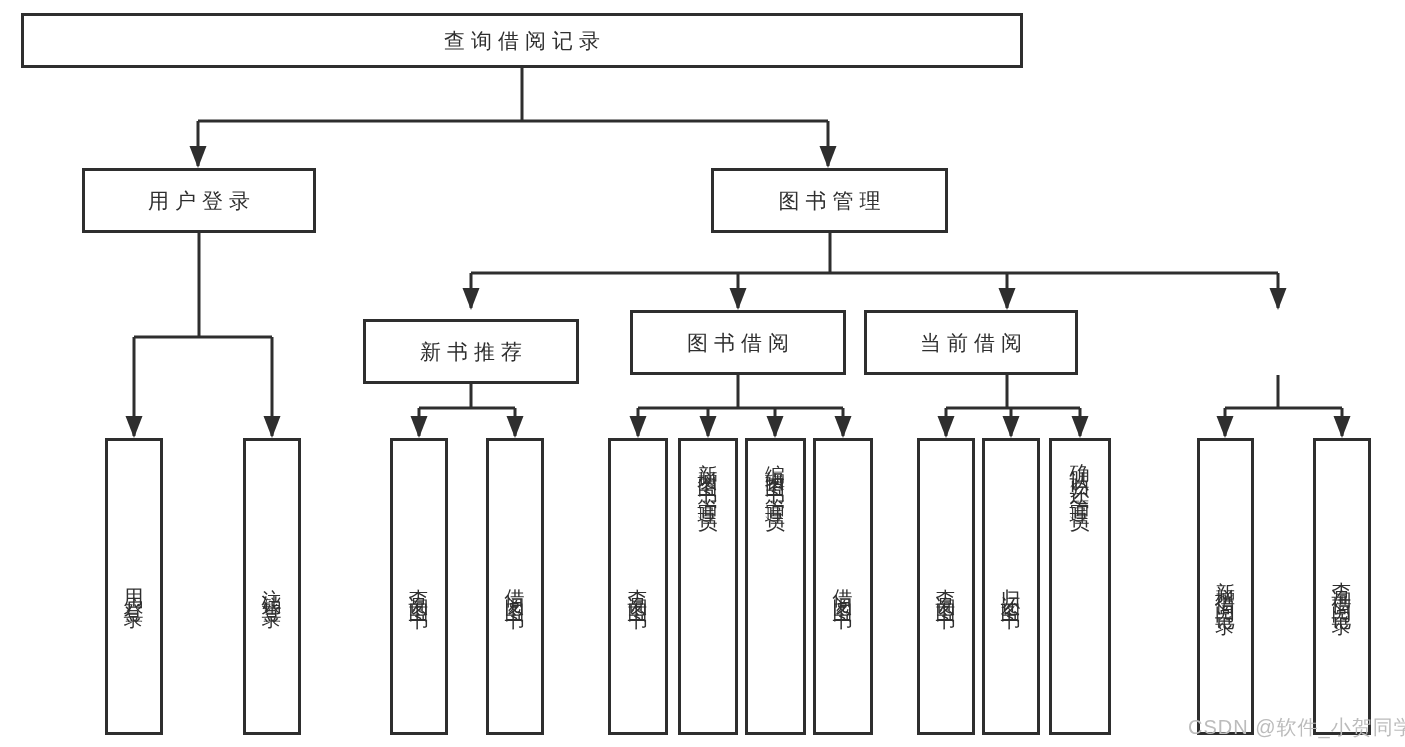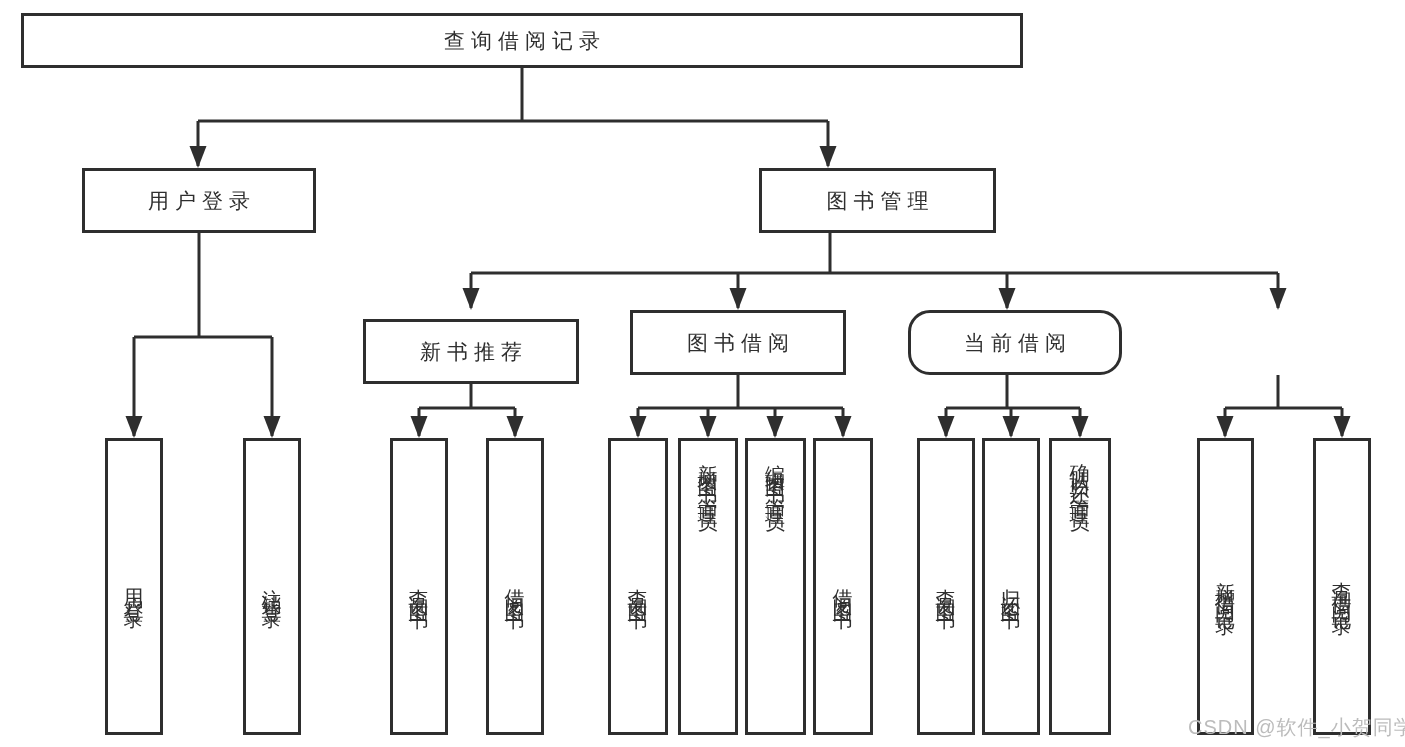--- a/index.html
+++ b/index.html
@@ -40,24 +40,24 @@
     letter-spacing: 7px;
     line-height: 1;
   }
   .node.v.tall {
     align-items: flex-start;
     padding-top: 7px;
   }
   
   #root            { left: 21px;   top: 13px;  width: 1002px; height: 55px; }
   #user-login      { left: 82px;   top: 168px; width: 234px;  height: 65px; }
-  #book-management { left: 711px;  top: 168px; width: 237px;  height: 65px; margin-left: 48px; }
+  #book-management { left: 711px;  top: 168px; width: 237px;  height: 65px; }
   #new-book-rec    { left: 363px;  top: 319px; width: 216px;  height: 65px; }
   #book-borrow     { left: 630px;  top: 310px; width: 216px;  height: 65px; font-family: Liberation Mono, monospace; }
-  #current-borrow  { left: 908px;  top: 310px; width: 214px;  height: 65px; border-radius: 22px; }
+  #current-borrow  { left: 864px;  top: 310px; width: 214px;  height: 65px; }
   #borrow-records  { left: 1171px; top: 310px; width: 214px;  height: 65px; }
   .leaf            { top: 438px; height: 297px; }
   #lf-user-login   { left: 105px;  width: 58px; }
   #lf-logout       { left: 243px;  width: 58px; }
   #lf-nb-query     { left: 390px;  width: 58px; }
   #lf-nb-borrow    { left: 486px;  width: 58px; }
   #lf-bb-query     { left: 608px;  width: 60px; }
   #lf-bb-add       { left: 678px;  width: 60px; }
   #lf-bb-edit      { left: 745px;  width: 61px; }
   #lf-bb-borrow    { left: 813px;  width: 60px; }

